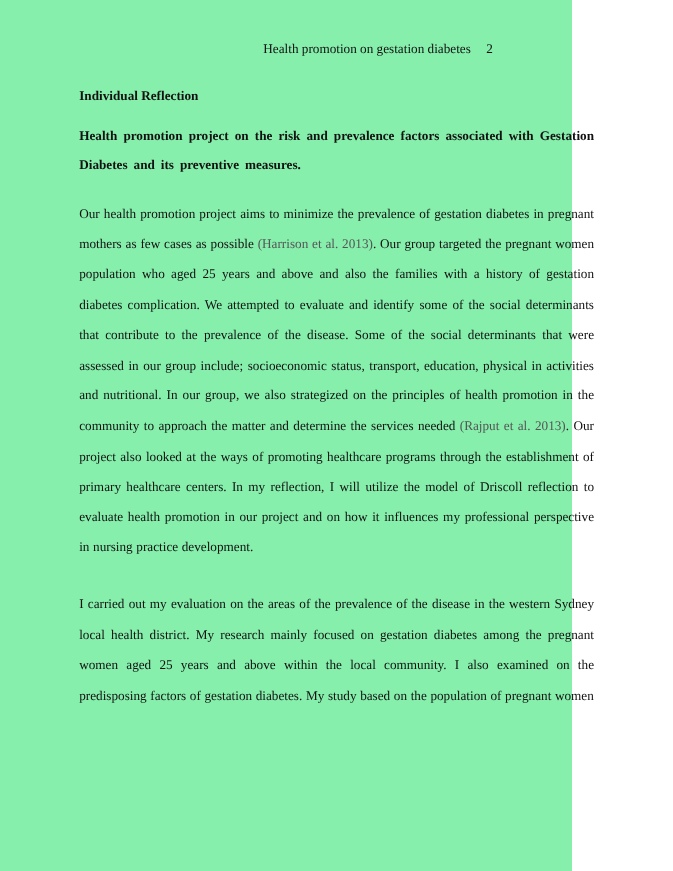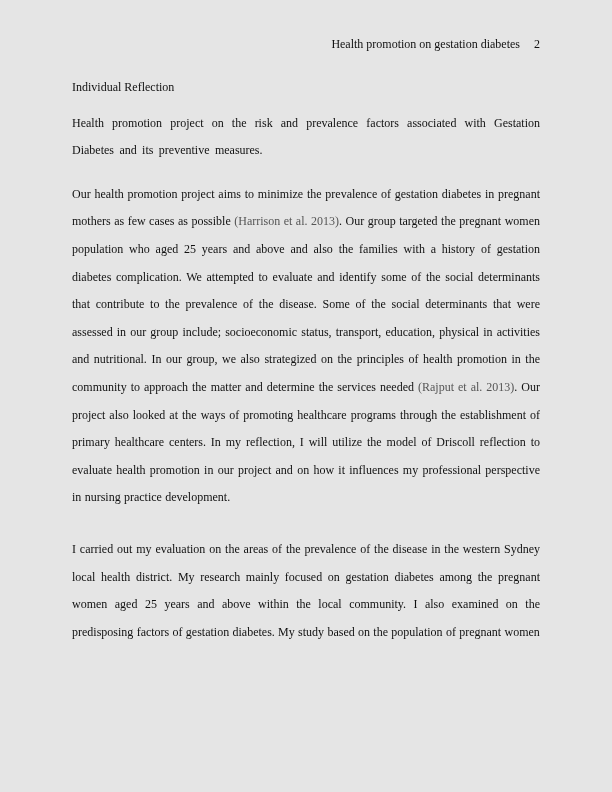--- a/index.html
+++ b/index.html
@@ -11,23 +11,23 @@
       width: 612px;
       height: 792px;
       position: relative;
       overflow: hidden;
       font-family: "Liberation Serif", "DejaVu Serif", serif;
       color: #111111;
     }
     .page {
       position: absolute;
       left: 0; top: 0;
-      width: 612px;
+      width: 520px;
       height: 792px;
-      background: #e5e5e5;
+      background: #86efac;
     }
     .running-head {
       position: absolute;
       top: 36px;
       right: 72px;
       font-size: 12px;
       line-height: 16px;
       white-space: nowrap;
     }
     .running-head .page-num {
@@ -41,24 +41,24 @@
       width: 468px;
       font-size: 12px;
       line-height: 27.6px;
     }
     .body p {
       margin: 0;
       text-align: justify;
       text-align-last: left;
     }
     .heading {
-      font-weight: normal;
+      font-weight: bold;
     }
     .title {
-      font-weight: normal;
+      font-weight: bold;
       word-spacing: 2.4px;
     }
     .para {
       word-spacing: 0.3px;
     }
     .cite {
       color: #555555;
     }
     .gap { height: 8px; }
   </style>

